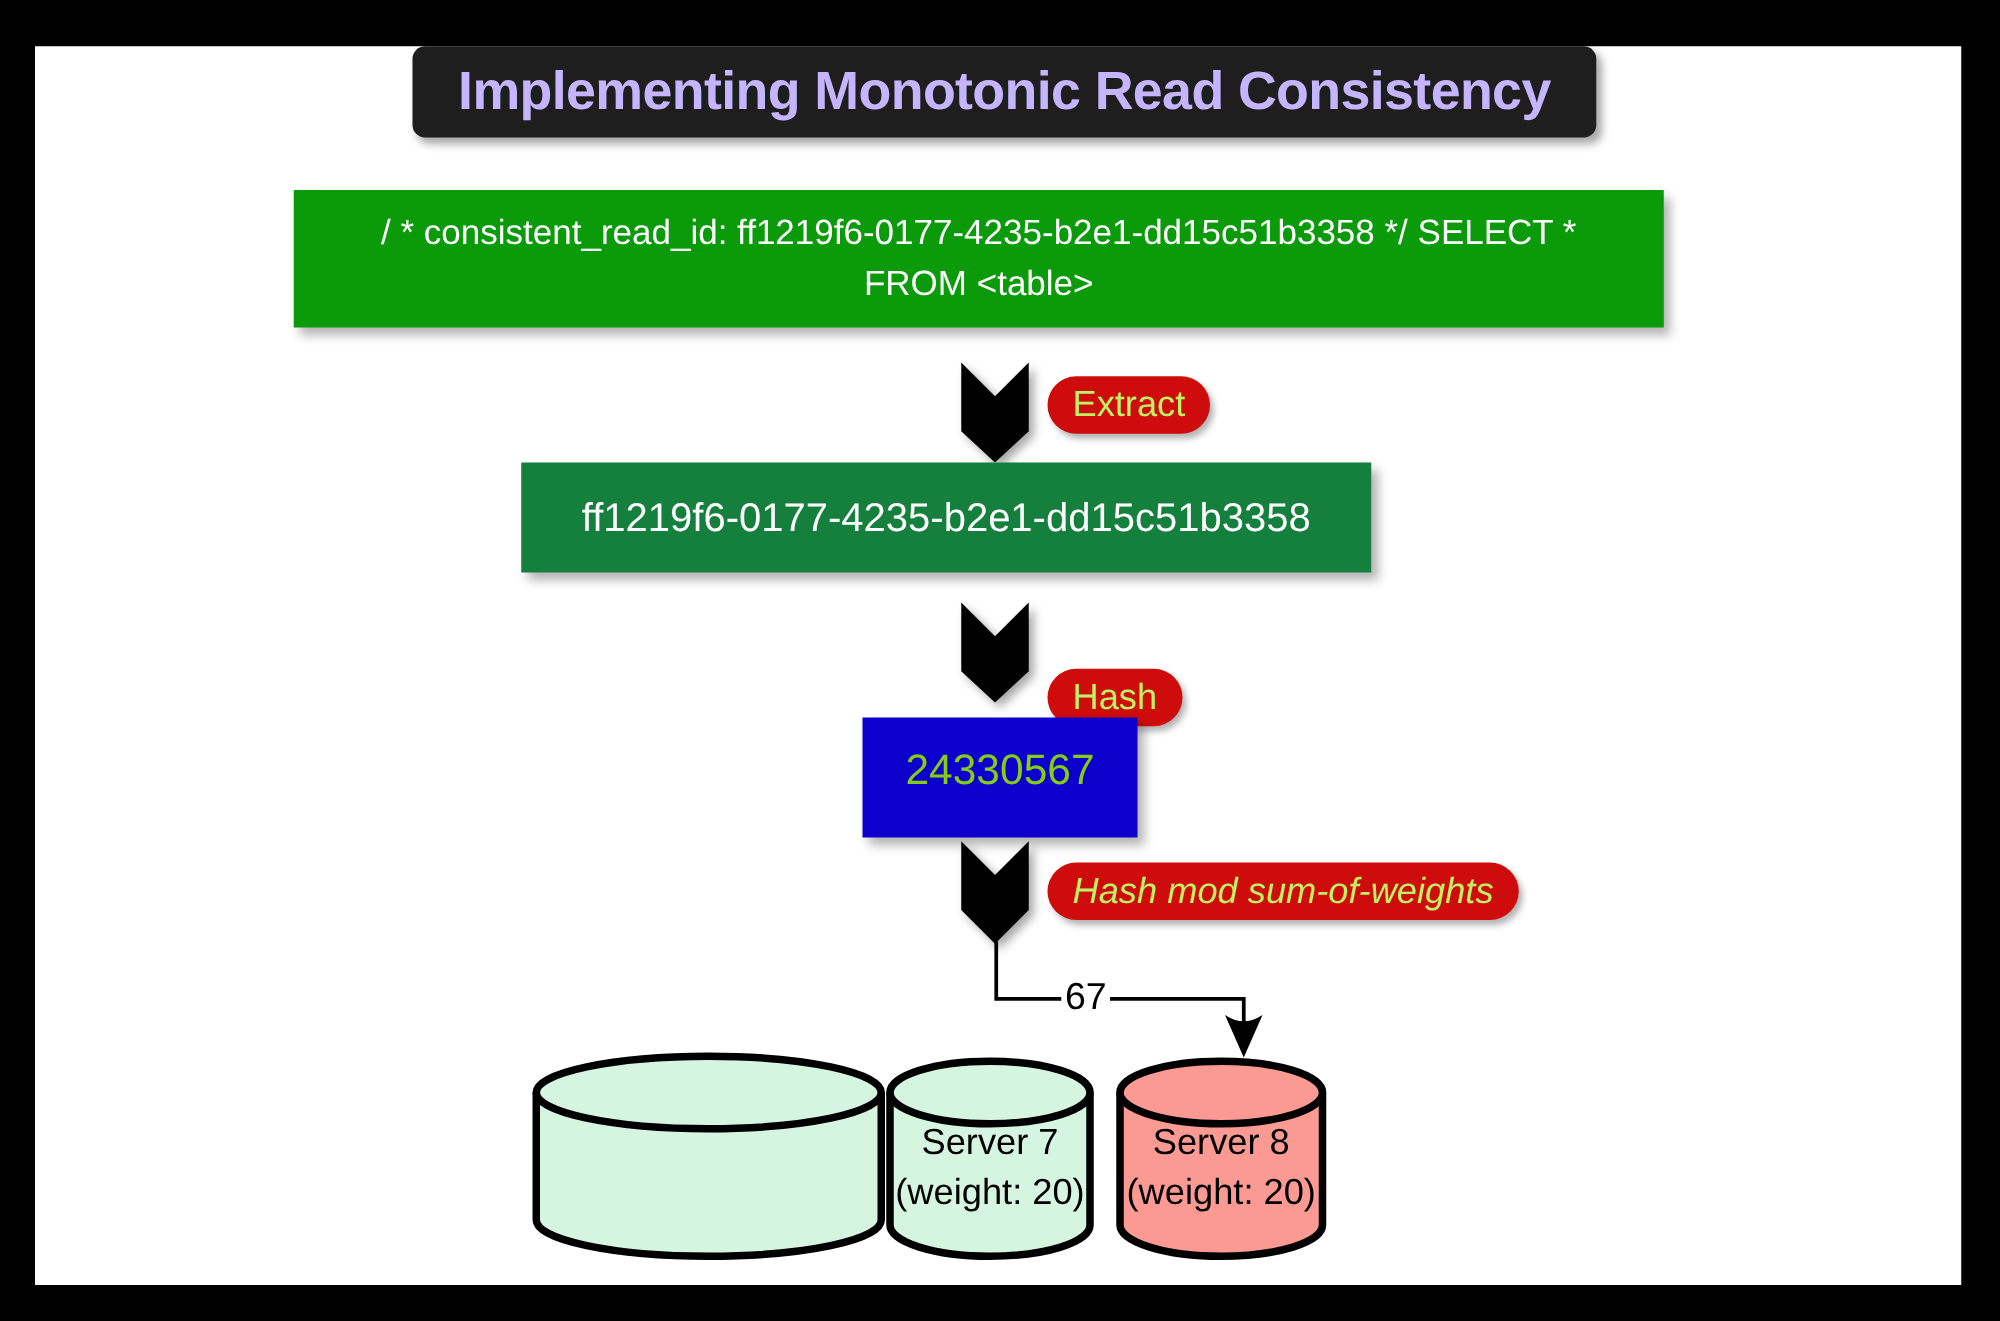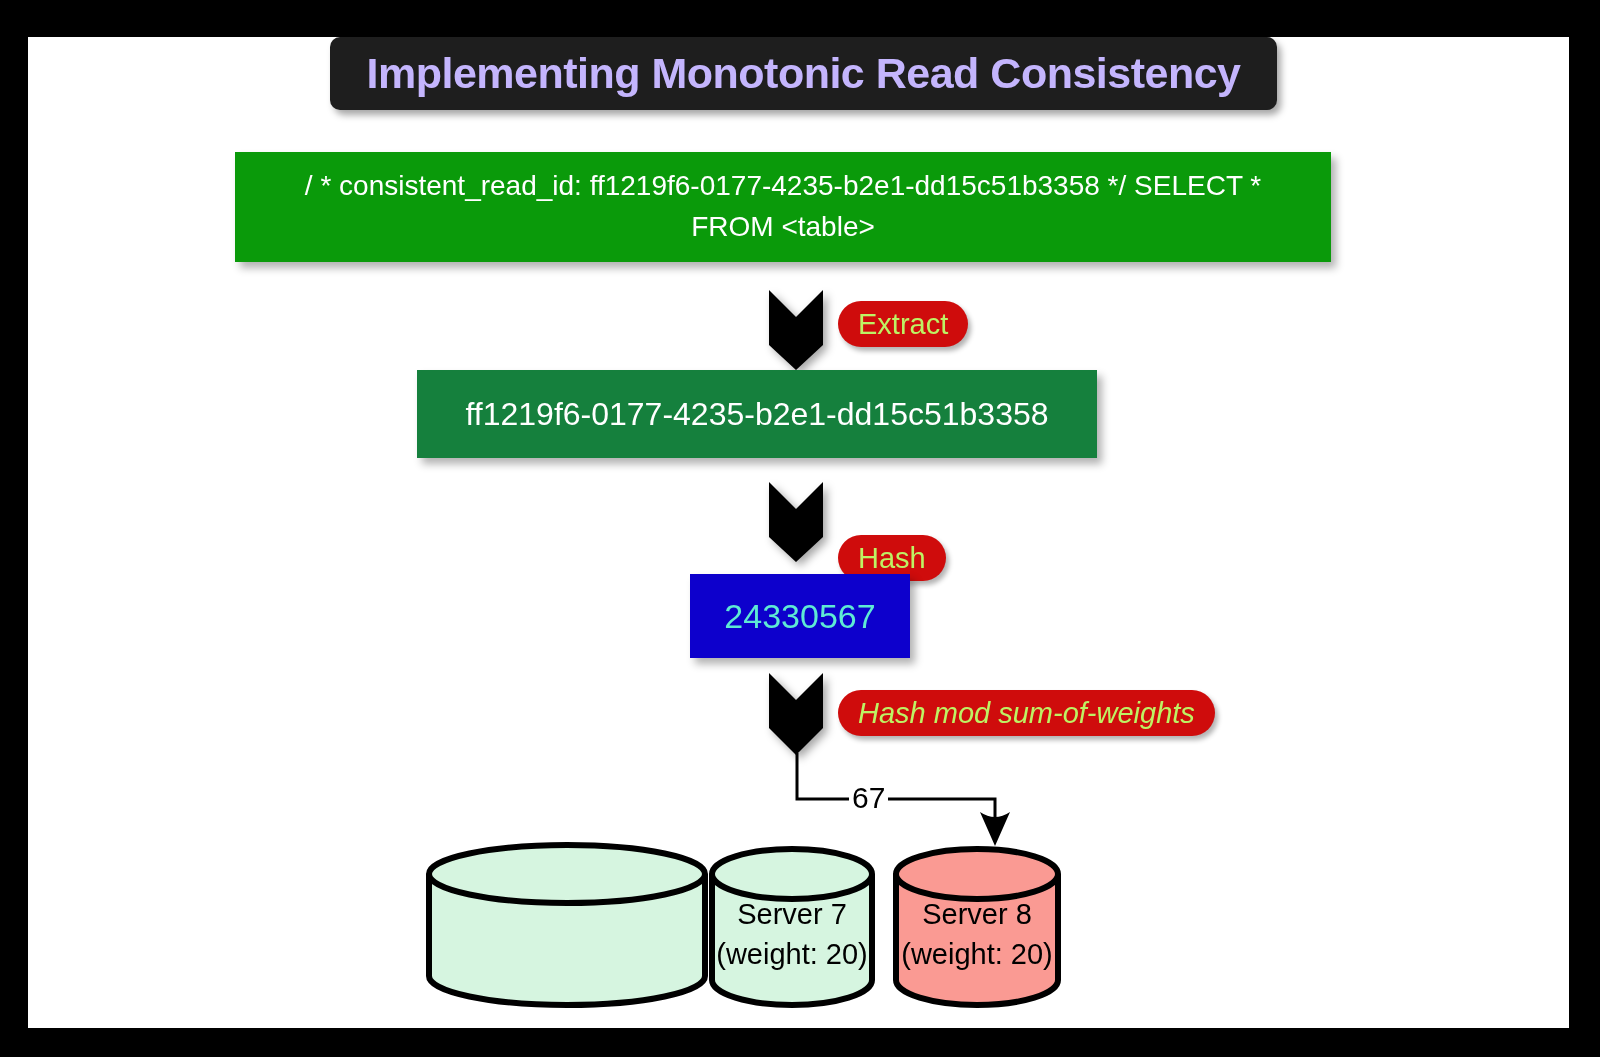--- a/index.html
+++ b/index.html
@@ -19,21 +19,21 @@
     left:235px;top:152px;width:1096px;height:110px;background:#0a9a0a;color:#fff;
     text-align:center;font-size:28px;line-height:1.45;padding:14px 26px;
     box-shadow:5px 6px 8px rgba(0,0,0,.3);
   }
   .uuid-box{
     left:417px;top:370px;width:680px;height:88px;background:#15803d;color:#fff;
     text-align:center;font-size:32px;line-height:88px;
     box-shadow:5px 6px 8px rgba(0,0,0,.3);
   }
   .hash-box{
-    left:690px;top:574px;width:220px;height:84px;background:#0d00cc;color:#5eead4;
+    left:690px;top:574px;width:220px;height:96px;background:#0d00cc;color:#84cc16;
     text-align:center;font-size:34px;line-height:84px;
     box-shadow:5px 6px 8px rgba(0,0,0,.3);
   }
   .pill{
     background:#cf0c0c;color:#bef264;border-radius:999px;height:46px;line-height:46px;
     padding:0 20px;font-size:29px;text-align:center;white-space:nowrap;
     box-shadow:3px 4px 5px rgba(0,0,0,.3);
   }
   .pill-extract{left:838px;top:301px;}
   .pill-hash{left:838px;top:495px;margin-top:40px;}

